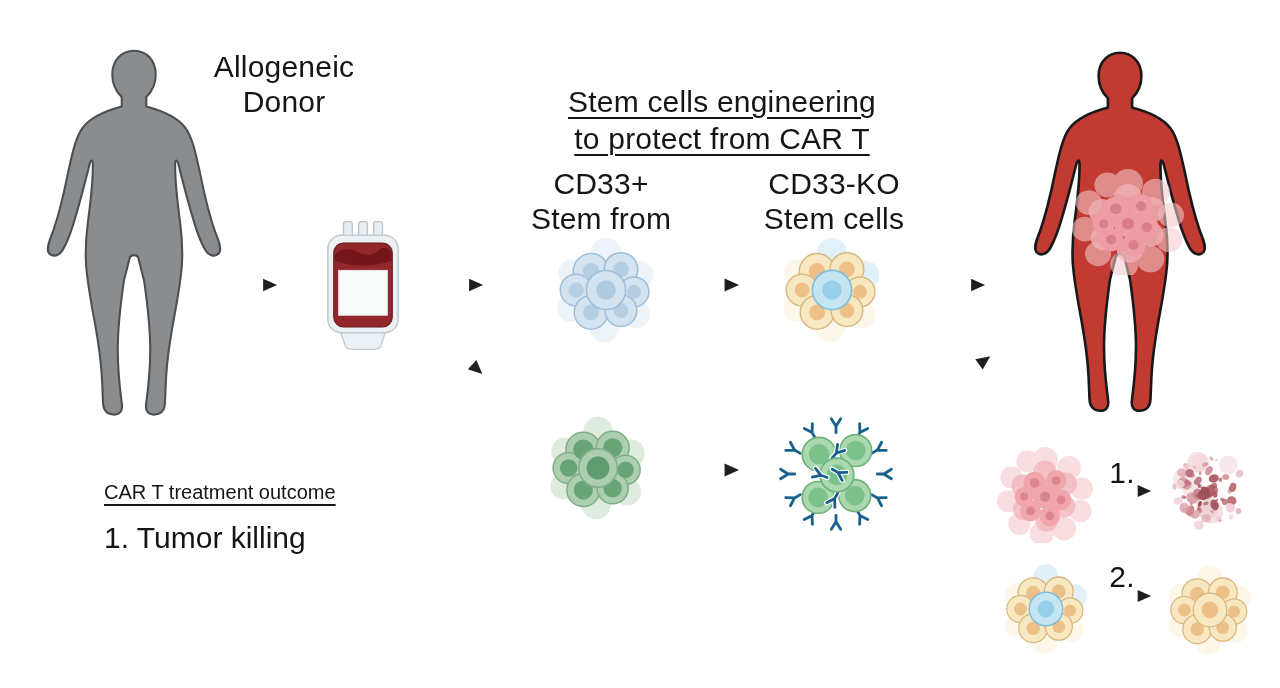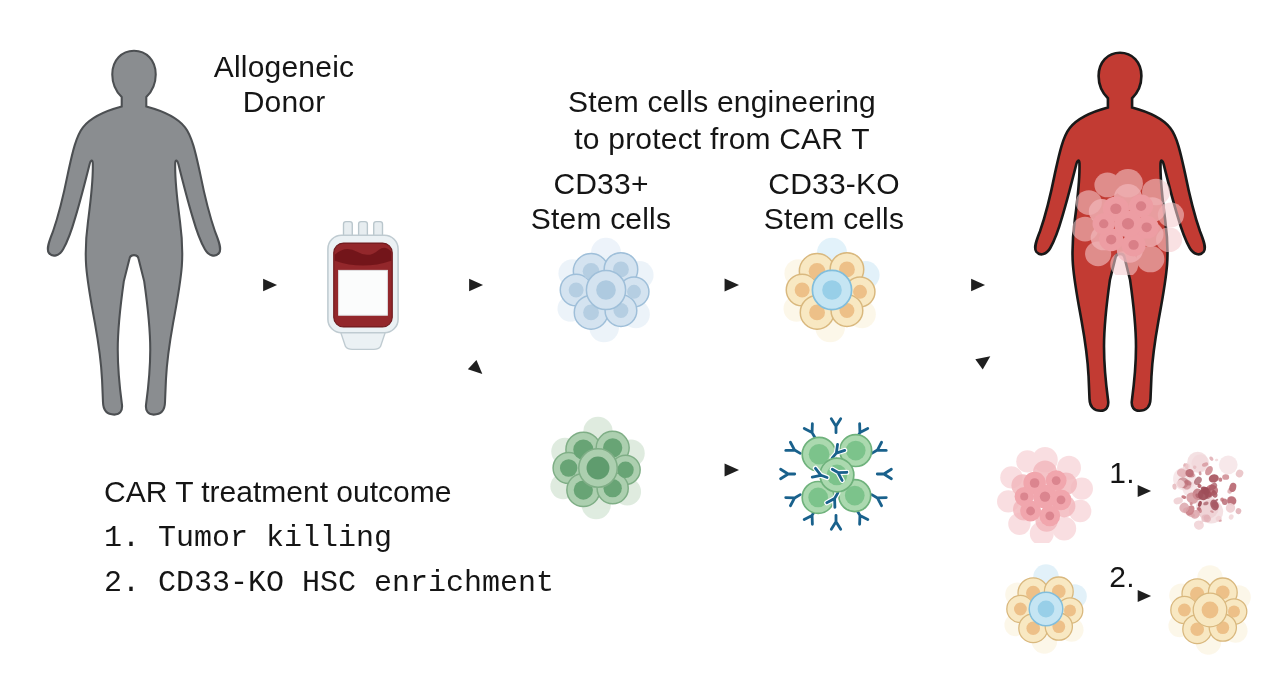--- a/index.html
+++ b/index.html
@@ -1,23 +1,23 @@
 <!DOCTYPE html>
 <html style="--text: #151515; --arrow: #1f1f1f; --donor: #8A8D90; --donor-stroke: #4c4f52; --patient: #C23B33; --patient-stroke: #191919;"><head>
 <meta charset="utf-8">
 <style>
   html,body{margin:0;padding:0;}
   body{background:#ffffff;font-family:"Liberation Sans", sans-serif;}
   #canvas{position:relative;width:1280px;height:688px;background:#ffffff;overflow:hidden;margin-top:13px;}
   .lbl{position:absolute;text-align:center;white-space:pre-line;font-size:30px;line-height:35px;
        color:var(--text,#151515);letter-spacing:0.2px;}
   .hdr{line-height:37px;}
-  .u{text-underline-offset:5px;text-decoration-thickness:2px;}
+  .u{text-decoration:underline;text-underline-offset:5px;text-decoration-thickness:2px;}
   .left{text-align:left;}
-  .outcome-item{font-size:30px;line-height:32px;color:var(--text,#151515);margin-top:13px;white-space:nowrap;font-family:Liberation Mono, monospace;}
+  .outcome-item{font-size:30px;line-height:32px;color:var(--text,#151515);margin-top:13px;white-space:nowrap;}
   .abs{position:absolute;}
   .ah{fill:var(--arrow,#1f1f1f);}
   .ashaft{stroke:url(#ag);stroke-width:3.2;}
   .donor-body{fill:var(--donor,#8A8D90);stroke:var(--donor-stroke,#4c4f52);stroke-width:1.1;}
   .patient-body{fill:var(--patient,#C23B33);stroke:var(--patient-stroke,#191919);stroke-width:1.4;}
   .abw{stroke:#ffffff;stroke-width:5.5;fill:none;stroke-linecap:round;}
   .abb{stroke:#19618C;stroke-width:3;fill:none;stroke-linecap:round;}
 </style>
 </head>
 <body>
@@ -269,21 +269,21 @@
       <polygon class="ah" points="40,1.2 55,8 40,14.8"></polygon>
   </svg>
   <svg class="abs" style="left:438px;top:336px;transform:rotate(43deg)" width="52" height="16" viewBox="0 0 56 16">
     <line class="ashaft" x1="1" y1="8" x2="42" y2="8"></line>
       <polygon class="ah" points="40,1.2 55,8 40,14.8"></polygon>
   </svg>
 
   <div class="lbl hdr u" style="left:541px;top:70px;width:362px">Stem cells engineering
 to protect from CAR T</div>
   <div class="lbl" style="left:521px;top:153px;width:160px">CD33+
-Stem cells</div>
+Stem from</div>
   <div class="lbl" style="left:754px;top:153px;width:160px">CD33-KO
 Stem cells</div>
 
   <svg class="abs" style="left:550px;top:221px" width="112" height="112" viewBox="0 0 120 120">
       <use href="#g-stem-blue"></use>
     </svg>
 
   <svg class="abs" style="left:686px;top:264px" width="54" height="16" viewBox="0 0 56 16">
     <line class="ashaft" x1="1" y1="8" x2="42" y2="8"></line>
       <polygon class="ah" points="40,1.2 55,8 40,14.8"></polygon>
@@ -318,23 +318,22 @@
     <line class="ashaft" x1="1" y1="8" x2="42" y2="8"></line>
       <polygon class="ah" points="40,1.2 55,8 40,14.8"></polygon>
   </svg>
 
   <svg class="abs" style="left:775px;top:400px" width="122" height="122" viewBox="0 0 130 130">
       <use href="#g-cart"></use>
     </svg>
 
 
   <div class="abs left" style="left:104px;top:462px;width:400px">
-    <div class="u" style="font-size:30px;line-height:34px;color:var(--text,#151515)">CAR T treatment outcome</div>
+    <div class="u" style="font-size:20px;line-height:34px;color:var(--text,#151515)">CAR T treatment outcome</div>
     <div class="outcome-item">1. Tumor killing</div>
-    <div class="outcome-item">2. CD33-KO HSC enrichment</div>
   </div>
 
   <svg class="abs" style="left:997px;top:434px" width="96" height="96" viewBox="0 0 120 120">
       <use href="#g-tumor"></use>
     </svg>
   <div class="lbl" style="left:1100px;top:442px;width:44px">1.</div>
   <svg class="abs" style="left:1102px;top:470px" width="50" height="16" viewBox="0 0 56 16">
     <line class="ashaft" x1="1" y1="8" x2="42" y2="8"></line>
       <polygon class="ah" points="40,1.2 55,8 40,14.8"></polygon>
   </svg>

